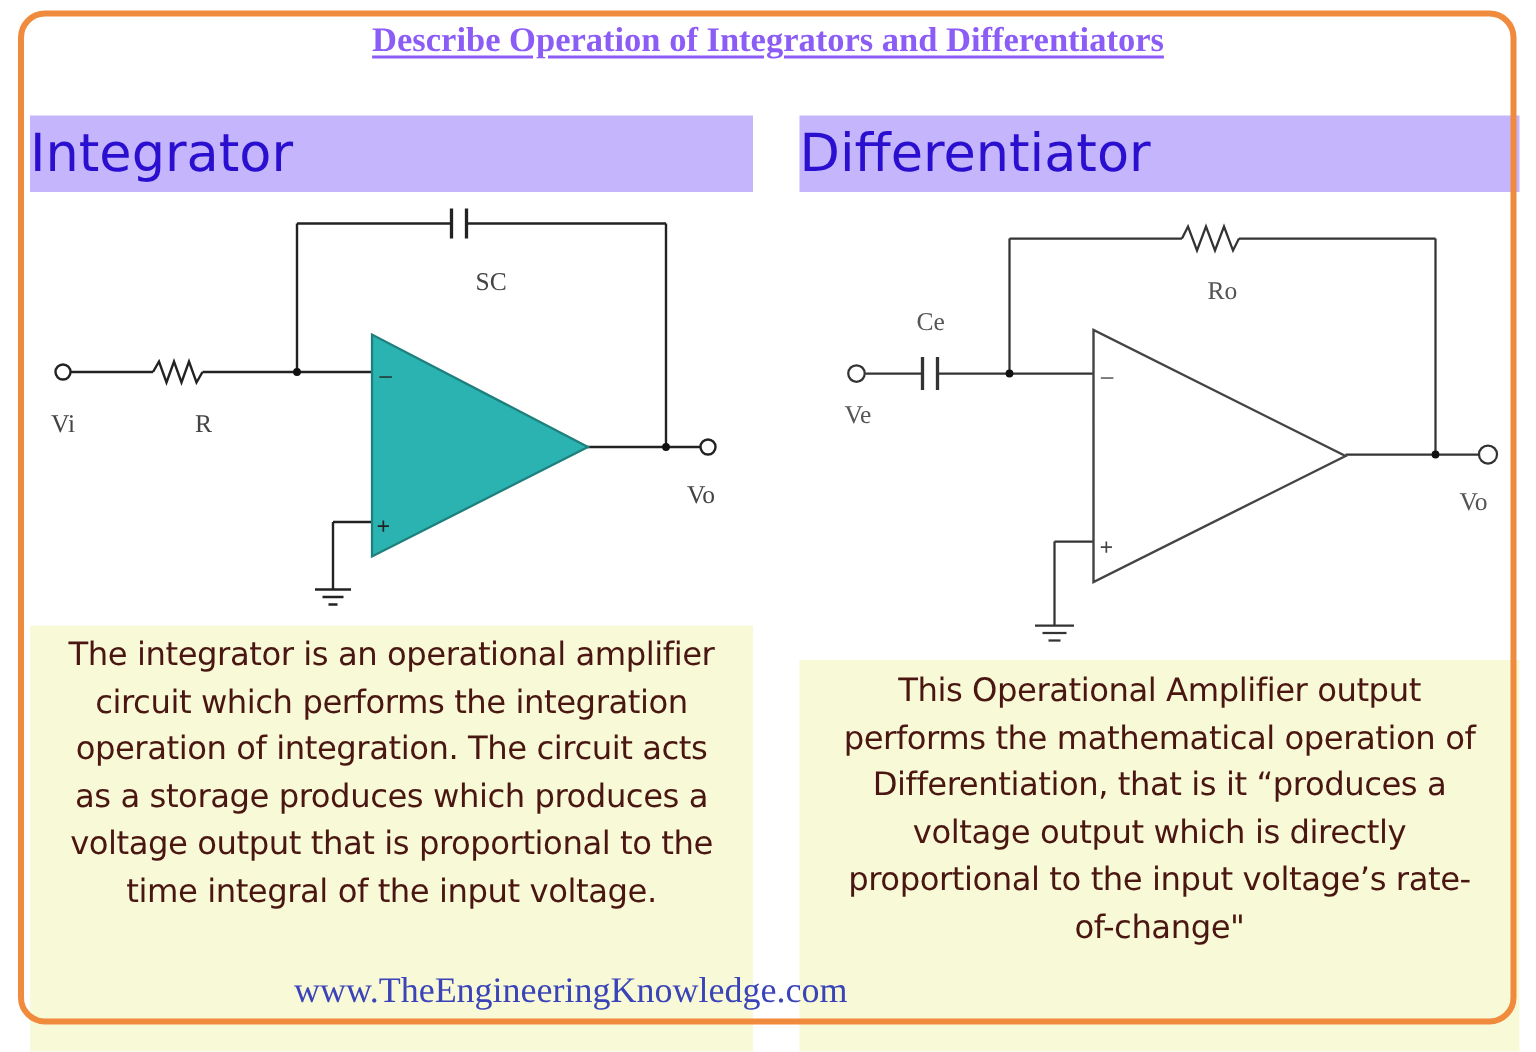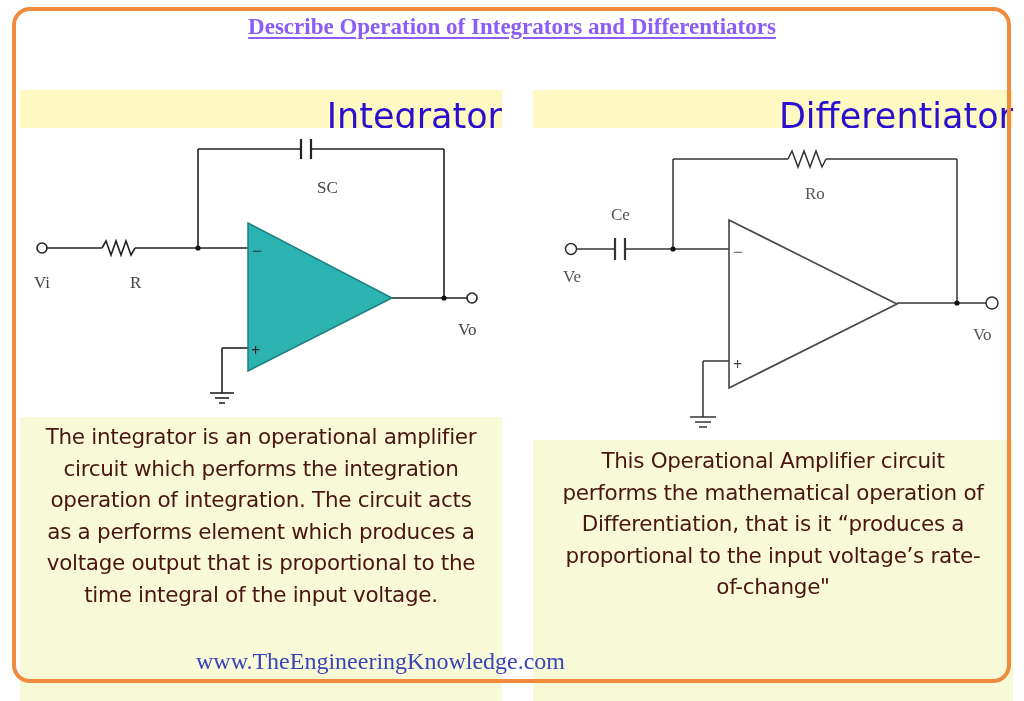--- a/index.html
+++ b/index.html
@@ -17,23 +17,23 @@
       position:absolute; left:0; width:1024px; top:14px; text-align:center;
       font-family:"Liberation Serif", "DejaVu Serif", serif; font-weight:bold;
       font-size:23px; color:#8b5cf6; text-decoration:underline;
       text-decoration-thickness:2px; text-underline-offset:3px;
       z-index:6;
     }
     .panel { position:absolute; top:77px; bottom:0; }
     .panel.left { left:20px; width:482px; }
     .panel.right { left:533px; width:480px; }
     .hdr {
-      position:absolute; left:0; right:0; top:13px; height:51px;
-      background:#fef9c3;
-      color:#2a0fcf; font-size:35px; text-align:right; line-height:53px;
+      position:absolute; left:0; right:0; top:0; height:51px;
+      background:#c4b5fd;
+      color:#2a0fcf; font-size:35px; text-align:left; line-height:53px;
       font-family:"DejaVu Sans", sans-serif;
     }
     .diagram {
       position:absolute; left:0; right:0; top:51px; background:#ffffff;
     }
     .panel.left .diagram { height:297px; }
     .panel.right .diagram { height:312px; }
     .desc {
       position:absolute; left:0; right:0; bottom:0; background:#f8f9d6;
       color:#4a1612; font-size:21.5px; line-height:31.5px; text-align:center;
@@ -95,21 +95,21 @@
       <text x="14" y="160" font-size="17" fill="#444">Vi</text>
       <text x="110" y="160" font-size="17" fill="#444">R</text>
       <text x="297" y="65" font-size="17" fill="#444">SC</text>
       <text x="438" y="207" font-size="17" fill="#444">Vo</text>
     </svg>
   </div>
   <div class="desc">
     <span class="line">The integrator is an operational amplifier</span>
     <span class="line">circuit which performs the integration</span>
     <span class="line">operation of integration. The circuit acts</span>
-    <span class="line">as a performs element which produces a</span>
+    <span class="line">as a storage produces which produces a</span>
     <span class="line">voltage output that is proportional to the</span>
     <span class="line">time integral of the input voltage.</span>
   </div>
 </div>
 
 <div class="panel right">
   <div class="hdr">Differentiator</div>
   <div class="diagram">
     <svg width="480" height="312" viewBox="0 0 480 312">
       <g stroke="#333" stroke-width="1.5" fill="none">
@@ -142,21 +142,22 @@
       <polygon points="196,92 196,260 364,176" fill="#ffffff" stroke="#444" stroke-width="1.6"></polygon>
       <text x="200" y="130" font-size="18" fill="#444">−</text>
       <text x="200" y="242" font-size="16" fill="#444" font-weight="bold">+</text>
       <text x="30" y="154" font-size="17" fill="#555" font-family="Liberation Sans, sans-serif">Ve</text>
       <text x="78" y="92" font-size="17" fill="#555" font-family="Liberation Sans, sans-serif">Ce</text>
       <text x="272" y="71" font-size="17" fill="#555" font-family="Liberation Sans, sans-serif">Ro</text>
       <text x="440" y="212" font-size="17" fill="#555" font-family="Liberation Sans, sans-serif">Vo</text>
     </svg>
   </div>
   <div class="desc">
-    <span class="line">This Operational Amplifier circuit</span>
+    <span class="line">This Operational Amplifier output</span>
     <span class="line">performs the mathematical operation of</span>
     <span class="line">Differentiation, that is it “produces a</span>
+    <span class="line">voltage output which is directly</span>
     <span class="line">proportional to the input voltage’s rate-</span>
     <span class="line">of-change"</span>
   </div>
 </div>
 
 <div class="footer">www.TheEngineeringKnowledge.com</div>
 
 </body></html>

